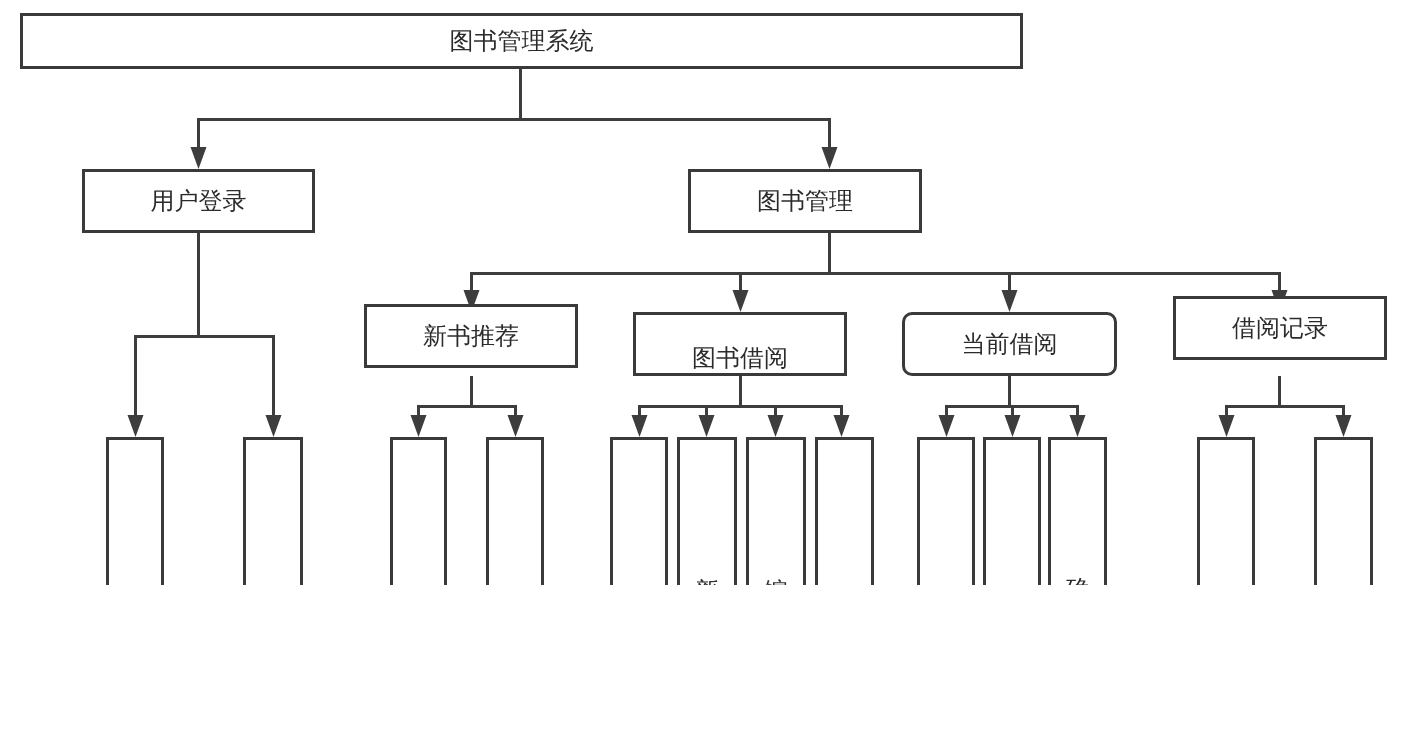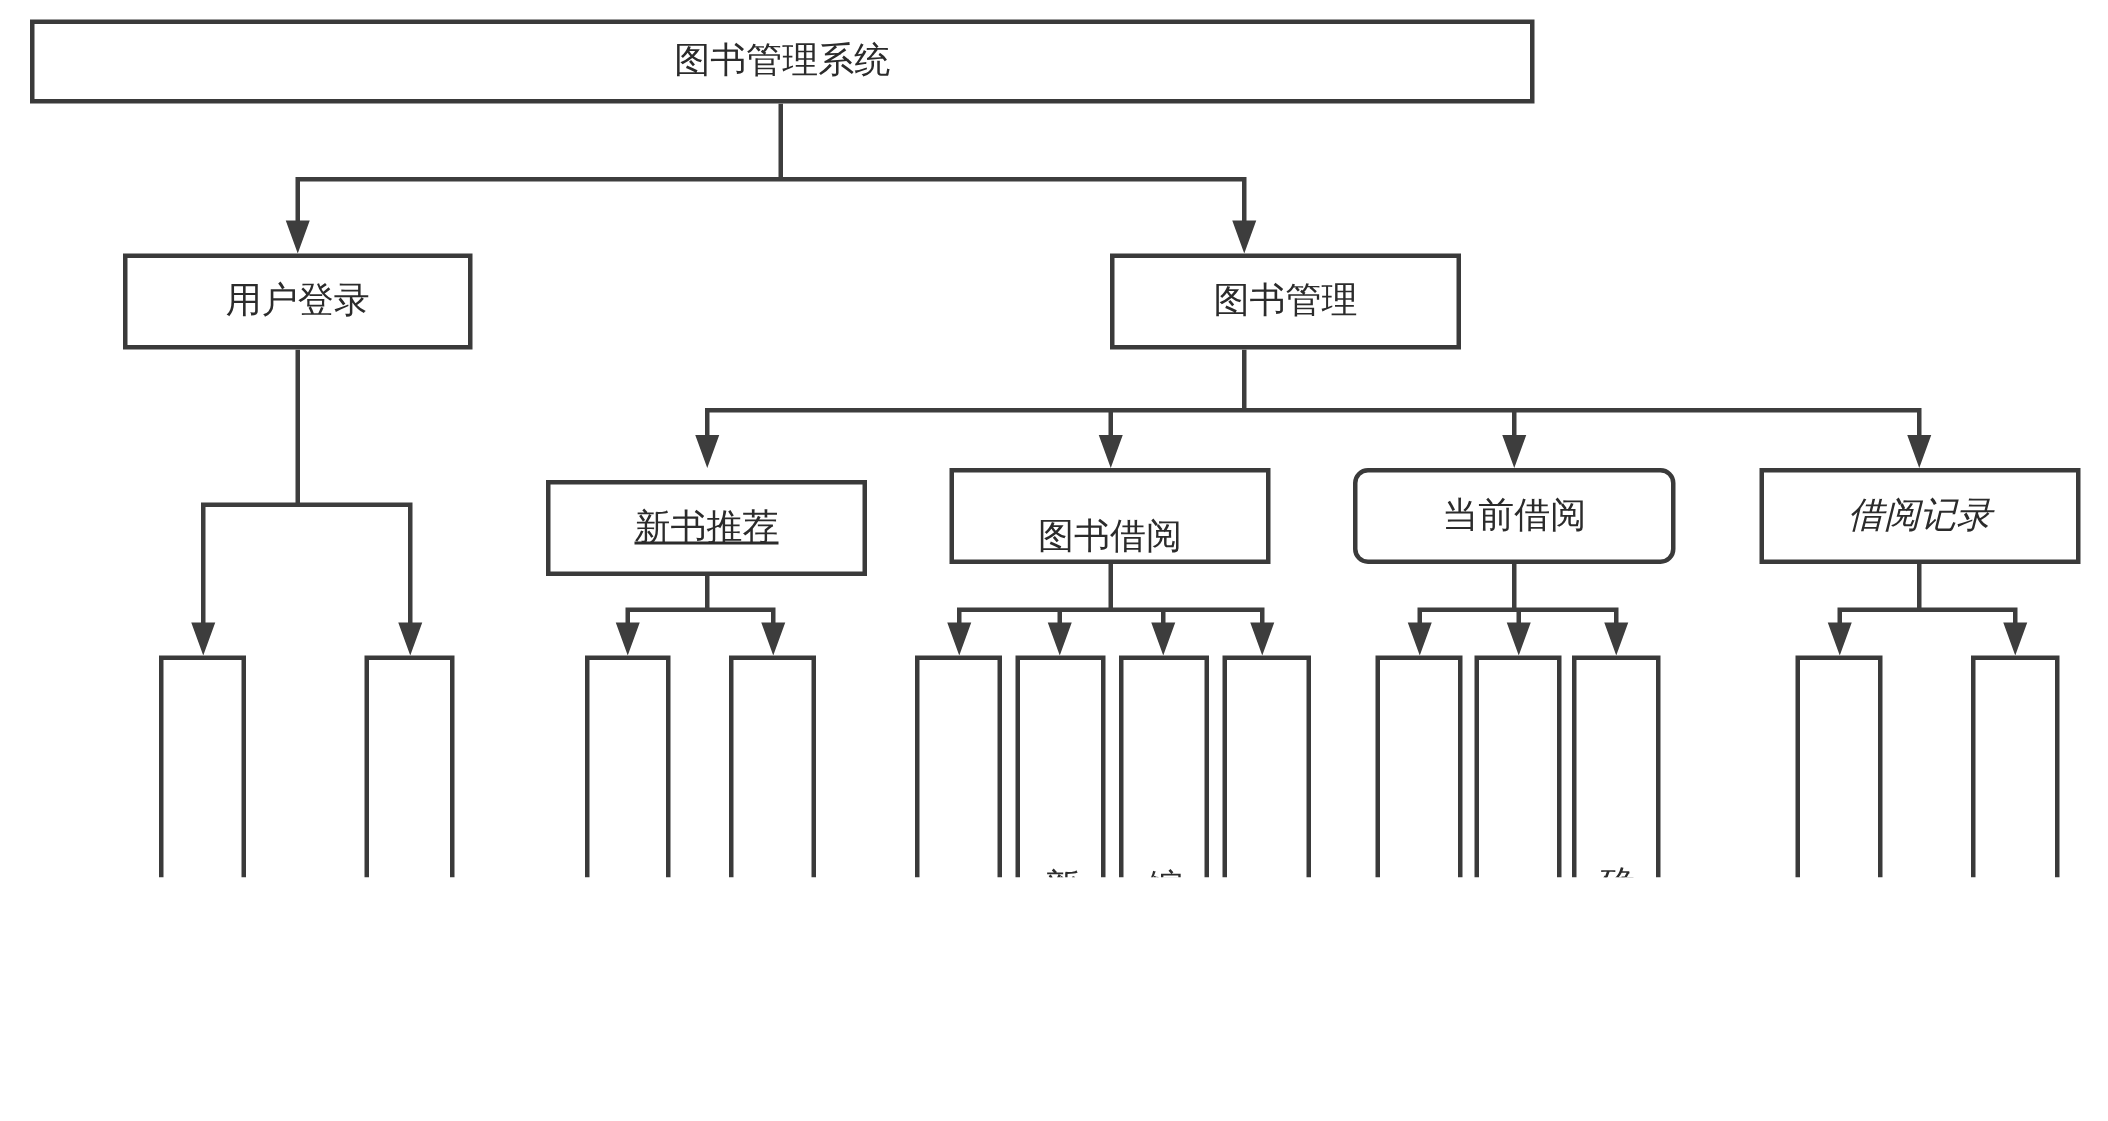--- a/index.html
+++ b/index.html
@@ -78,34 +78,34 @@
       M1335.5 415 h16 l-8 22 z"></path>
   </svg>
 
   <div class="box" style="left:20px;top:13px;width:1003px;height:56px;">
     <span class="lbl">图书管理系统</span>
   </div>
 
   <div class="box" style="left:82px;top:169px;width:233px;height:64px;">
     <span class="lbl">用户登录</span>
   </div>
-  <div class="box" style="left:740px;top:169px;width:234px;height:64px;">
+  <div class="box" style="left:688px;top:169px;width:234px;height:64px;">
     <span class="lbl">图书管理</span>
   </div>
 
-  <div class="box" style="left:364px;top:320px;width:214px;height:64px;text-decoration:underline;">
+  <div class="box" style="left:364px;top:304px;width:214px;height:64px;">
     <span class="lbl">新书推荐</span>
   </div>
   <div class="box" style="left:633px;top:312px;width:214px;height:64px;align-items:flex-end;">
     <span class="lbl">图书借阅</span>
   </div>
   <div class="box" style="left:902px;top:312px;width:215px;height:64px;border-radius:10px;">
     <span class="lbl">当前借阅</span>
   </div>
-  <div class="box" style="left:1173px;top:312px;width:214px;height:64px;font-style:italic;">
+  <div class="box" style="left:1173px;top:296px;width:214px;height:64px;">
     <span class="lbl">借阅记录</span>
   </div>
 
   <div class="box leaf" style="left:106px;top:437px;width:58px;height:296px;">
     <span class="lbl">用户登录</span>
   </div>
   <div class="box leaf" style="left:243px;top:437px;width:60px;height:296px;">
     <span class="lbl">注销登录</span>
   </div>
 

